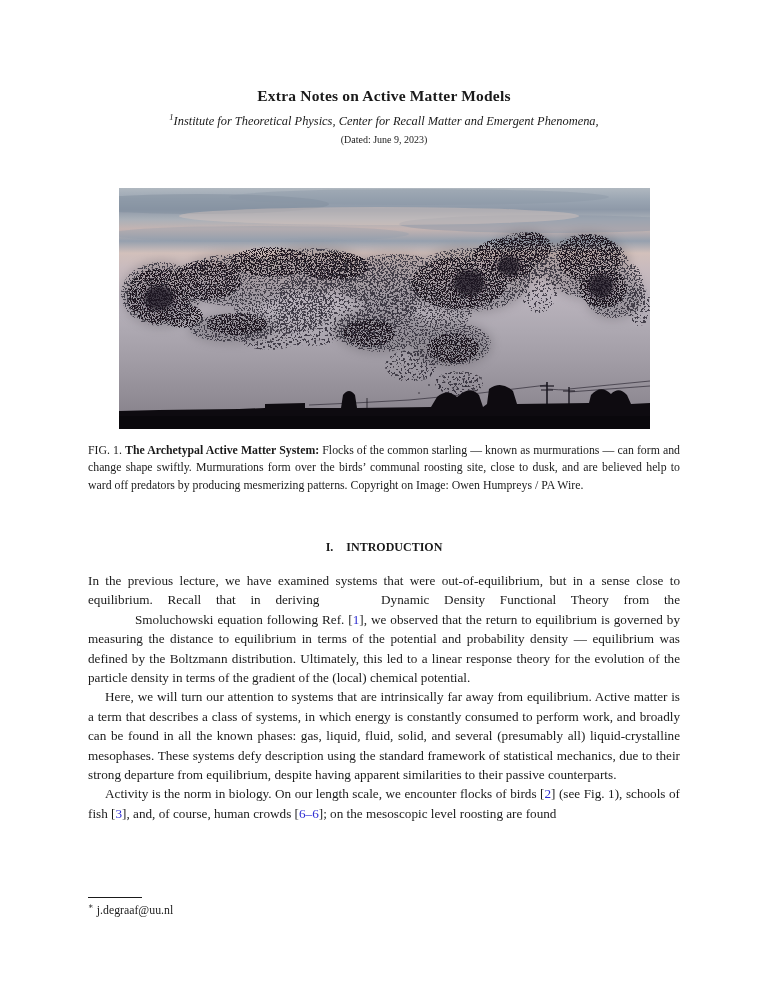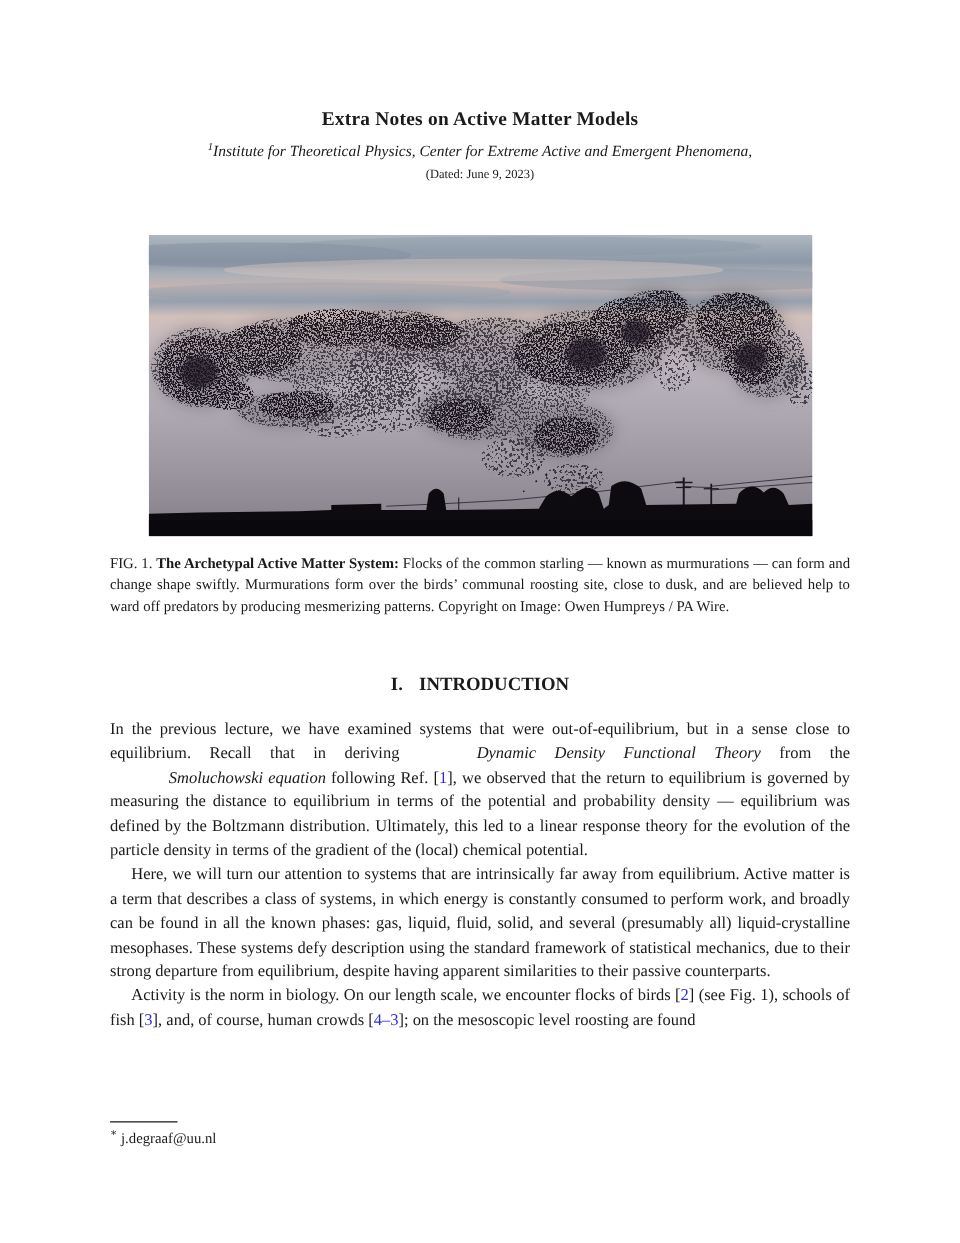--- a/index.html
+++ b/index.html
@@ -43,52 +43,52 @@
   figure{margin:43px 0 16px 0;padding:0;}
   .photo-wrap{width:531px;margin:0 auto;line-height:0;}
   figcaption{
     width:592px;margin:13px auto 0 auto;
     font-size:11.8px;line-height:17.3px;
     text-align:justify;
   }
   .sec-heading{
     margin:46px 0 0 0;
     text-align:center;
-    font-size:15px;
+    font-size:12px;
     font-weight:bold;
   }
   .sec-gap{display:inline-block;width:13px;}
   .body-text{
     width:592px;margin:16px auto 0 auto;
     font-size:13.2px;line-height:19.4px;
     text-align:justify;
   }
   .body-text p{margin:0;}
   .body-text p.indent{text-indent:17px;}
-  .seg-i{font-style:italic;margin-left:47px;}
+  .seg-i{margin-left:47px;}
   .seg-b{font-weight:bold;}
   .seg-cite{color:#2d2dd2;cursor:pointer;}
   .footnote-area{
     position:absolute;left:88px;top:897px;
     font-size:11.8px;
   }
   .footnote-rule{width:54px;height:1px;background:#1a1a1a;margin-bottom:5px;}
   .footnote sup{font-size:8.5px;line-height:0;margin-right:3px;}
 </style>
 </head>
 <body>
 
 <div class="page">
 
   <h1 class="title">Extra Notes on Active Matter Models</h1>
 
 
   <div class="affil-block">
     <div class="affil">
-      <sup>1</sup><span>Institute for Theoretical Physics, Center for Extreme Active and Emergent Phenomena,</span>
+      <sup>1</sup><span>Institute for Theoretical Physics, Center for Recall Matter and Emergent Phenomena,</span>
     </div>
   </div>
 
   <div class="dated">(Dated: June 9, 2023)</div>
 
   <figure>
     <div class="photo-wrap">
       <svg width="531" height="241" viewBox="0 0 531 241">
         <defs>
           <linearGradient id="sky" x1="0" y1="0" x2="0" y2="1">
@@ -254,21 +254,21 @@
     <figcaption><span>FIG. 1. </span><span class="seg-b">The Archetypal Active Matter System:</span><span> Flocks of the common starling — known as murmurations — can form and change shape swiftly. Murmurations form over the birds’ communal roosting site, close to dusk, and are believed help to ward off predators by producing mesmerizing patterns. Copyright on Image: Owen Humpreys / PA Wire.</span></figcaption>
   </figure>
 
   <h2 class="sec-heading">
     <span>I.</span><span class="sec-gap"></span><span>INTRODUCTION</span>
   </h2>
 
   <div class="body-text">
     <p><span>In the previous lecture, we have examined systems that were out-of-equilibrium, but in a sense close to equilibrium. Recall that in deriving </span><span class="seg-i">Dynamic Density Functional Theory</span><span> from the </span><span class="seg-i">Smoluchowski equation</span><span> following Ref. [</span><span class="seg-cite">1</span><span>], we observed that the return to equilibrium is governed by measuring the distance to equilibrium in terms of the potential and probability density — equilibrium was defined by the Boltzmann distribution. Ultimately, this led to a linear response theory for the evolution of the particle density in terms of the gradient of the (local) chemical potential.</span></p>
     <p class="indent"><span>Here, we will turn our attention to systems that are intrinsically far away from equilibrium. Active matter is a term that describes a class of systems, in which energy is constantly consumed to perform work, and broadly can be found in all the known phases: gas, liquid, fluid, solid, and several (presumably all) liquid-crystalline mesophases. These systems defy description using the standard framework of statistical mechanics, due to their strong departure from equilibrium, despite having apparent similarities to their passive counterparts.</span></p>
-    <p class="indent"><span>Activity is the norm in biology. On our length scale, we encounter flocks of birds [</span><span class="seg-cite">2</span><span>] (see Fig. 1), schools of fish [</span><span class="seg-cite">3</span><span>], and, of course, human crowds [</span><span class="seg-cite">4–3</span><span>]; on the mesoscopic level roosting are found</span></p>
+    <p class="indent"><span>Activity is the norm in biology. On our length scale, we encounter flocks of birds [</span><span class="seg-cite">2</span><span>] (see Fig. 1), schools of fish [</span><span class="seg-cite">3</span><span>], and, of course, human crowds [</span><span class="seg-cite">6–6</span><span>]; on the mesoscopic level roosting are found</span></p>
   </div>
 
   <div class="footnote-area">
     <div class="footnote-rule"></div>
     <div class="footnote">
       <sup>∗</sup><span>j.degraaf@uu.nl</span>
     </div>
   </div>
 
 </div>

